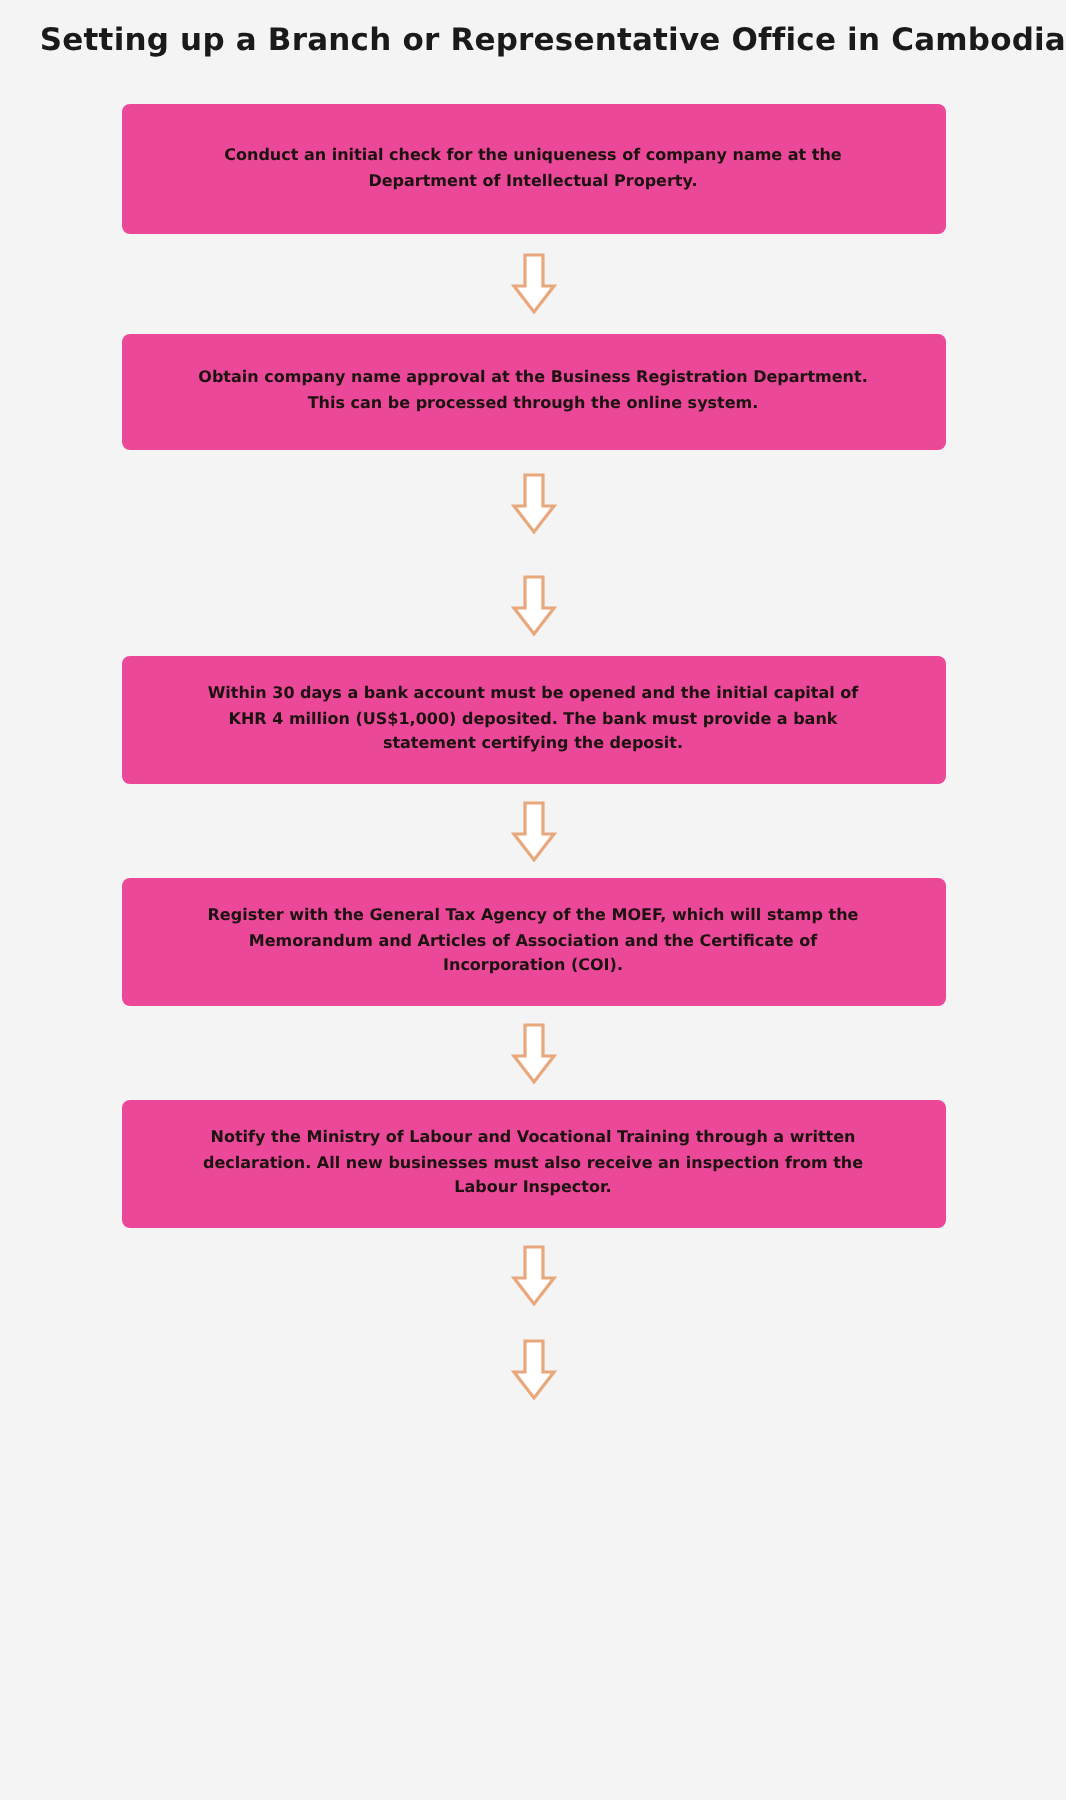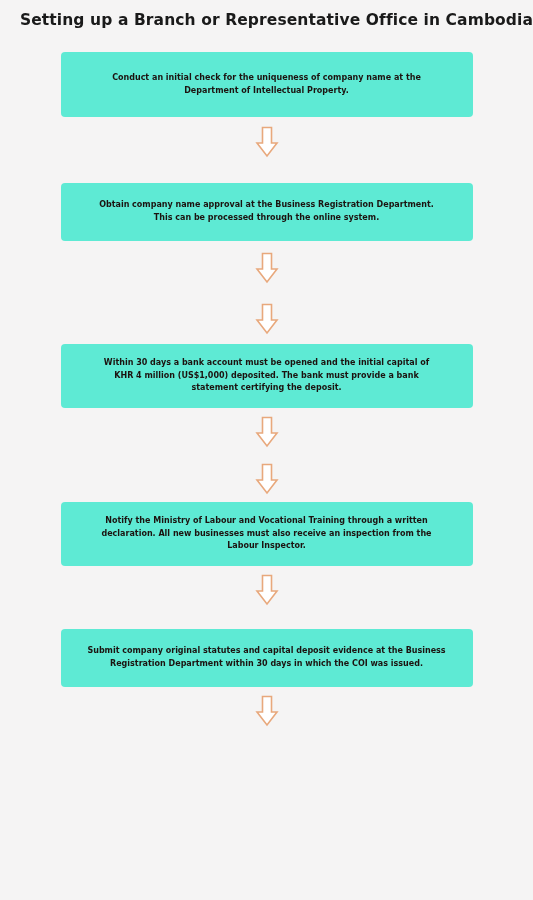--- a/index.html
+++ b/index.html
@@ -36,21 +36,21 @@
   .flow {
     position: absolute;
     left: 0;
     top: 52px;
     width: 533px;
   }
   .step-box {
     position: relative;
     width: 412px;
     margin: 0 auto;
-    background: #5eead4;
+    background: #ec4899;
     border-radius: 4px;
     box-sizing: border-box;
     display: flex;
     align-items: center;
     justify-content: center;
     padding: 6px 14px;
   }
   .step-text {
     font-family: "DejaVu Sans", sans-serif;
     font-size: 8px;
@@ -64,21 +64,21 @@
   .arrow-wrap {
     width: 533px;
     display: flex;
     align-items: center;
     justify-content: center;
   }
   .arrow-wrap svg {
     display: block;
   }
   .h65 { height: 65px; }
-  .h58 { height: 58px; margin-top: 16px; }
+  .h58 { height: 58px; }
   .h60 { height: 60px; }
   .h64 { height: 64px; justify-content: flex-end; }
   .gap-a { height: 50px; }
   .gap-b { height: 53px; }
   .gap-c { height: 47px; }
 </style>
 </head>
 <body>
 
 <div class="page">
@@ -121,43 +121,44 @@
 KHR 4 million (US$1,000) deposited. The bank must provide a bank
 statement certifying the deposit.</div>
     </div>
 
     <div class="arrow-wrap gap-c">
       <svg width="24" height="32" viewBox="0 0 24 32">
         <polygon points="7.5,1.5 16.5,1.5 16.5,17 22,17 12,30 2,17 7.5,17" fill="#ffffff" stroke="#e8a87c" stroke-width="1.6" stroke-linejoin="miter"></polygon>
       </svg>
     </div>
 
+    <div class="step-box h64">
+      <div class="step-text">Register with the General Tax Agency of the MOEF, which will stamp the
+Memorandum and Articles of Association and the Certificate of
+Incorporation (COI).</div>
+    </div>
 
     <div class="arrow-wrap gap-c">
       <svg width="24" height="32" viewBox="0 0 24 32">
         <polygon points="7.5,1.5 16.5,1.5 16.5,17 22,17 12,30 2,17 7.5,17" fill="#ffffff" stroke="#e8a87c" stroke-width="1.6" stroke-linejoin="miter"></polygon>
       </svg>
     </div>
 
     <div class="step-box h64">
       <div class="step-text">Notify the Ministry of Labour and Vocational Training through a written
 declaration. All new businesses must also receive an inspection from the
 Labour Inspector.</div>
     </div>
 
     <div class="arrow-wrap gap-c">
       <svg width="24" height="32" viewBox="0 0 24 32">
         <polygon points="7.5,1.5 16.5,1.5 16.5,17 22,17 12,30 2,17 7.5,17" fill="#ffffff" stroke="#e8a87c" stroke-width="1.6" stroke-linejoin="miter"></polygon>
       </svg>
     </div>
 
-    <div class="step-box h58">
-      <div class="step-text">Submit company original statutes and capital deposit evidence at the Business
-Registration Department within 30 days in which the COI was issued.</div>
-    </div>
 
     <div class="arrow-wrap gap-c">
       <svg width="24" height="32" viewBox="0 0 24 32">
         <polygon points="7.5,1.5 16.5,1.5 16.5,17 22,17 12,30 2,17 7.5,17" fill="#ffffff" stroke="#e8a87c" stroke-width="1.6" stroke-linejoin="miter"></polygon>
       </svg>
     </div>
 
 
   </div>
 </div>

